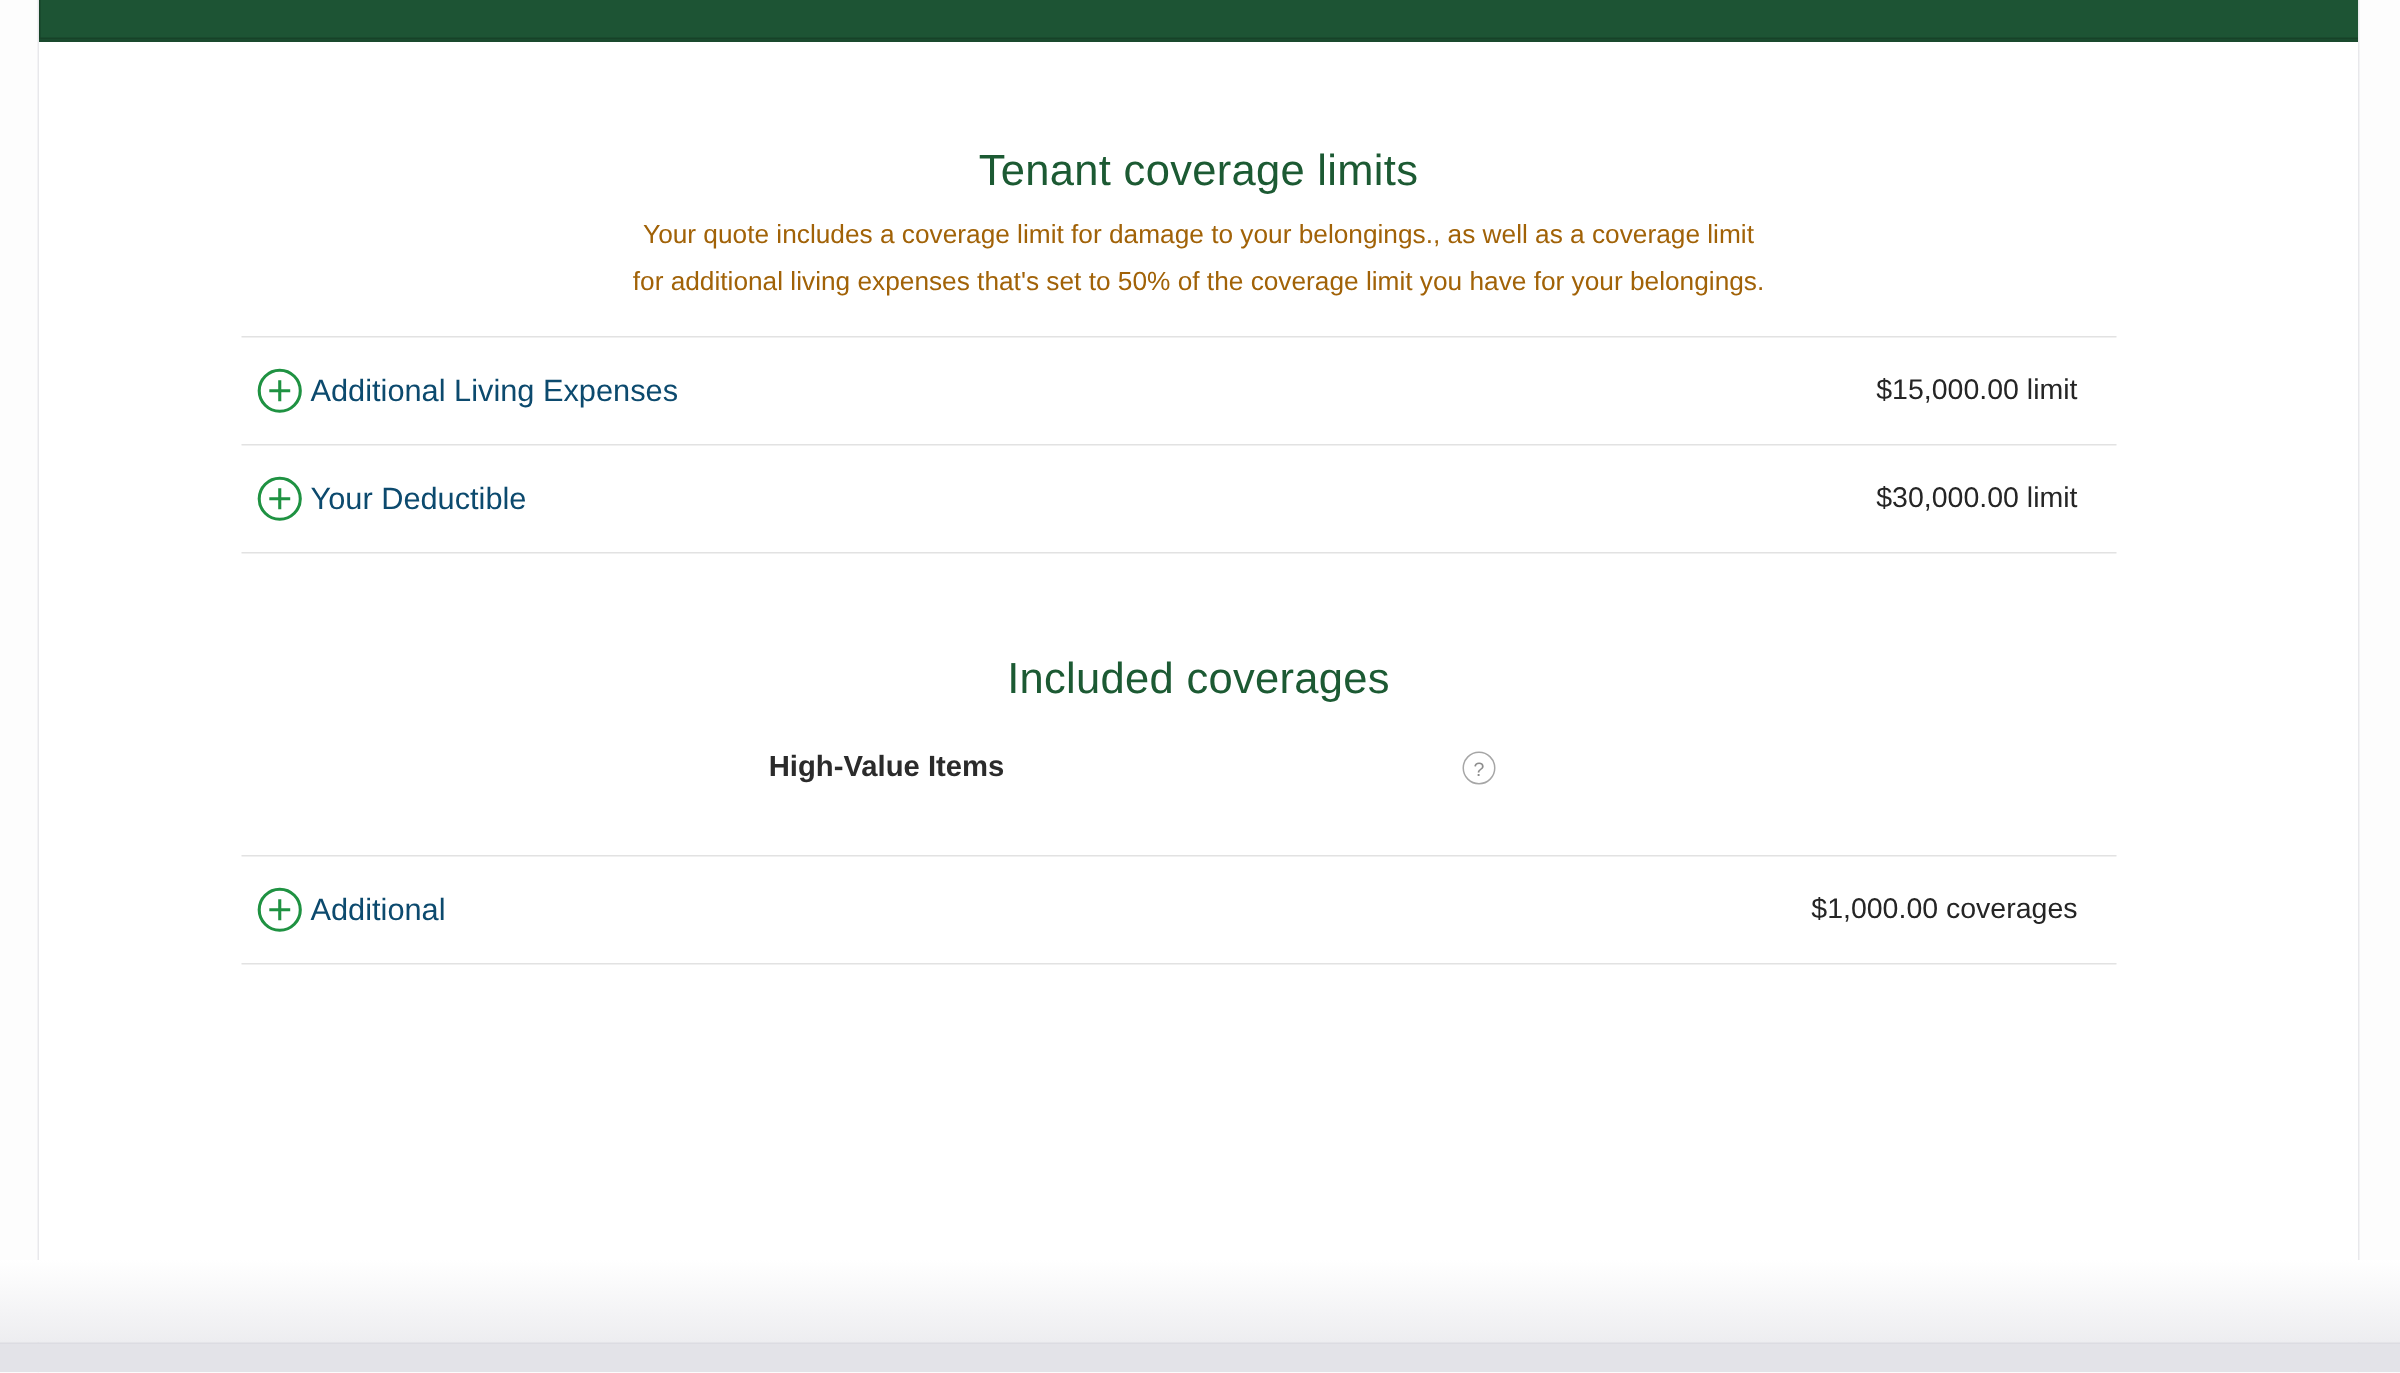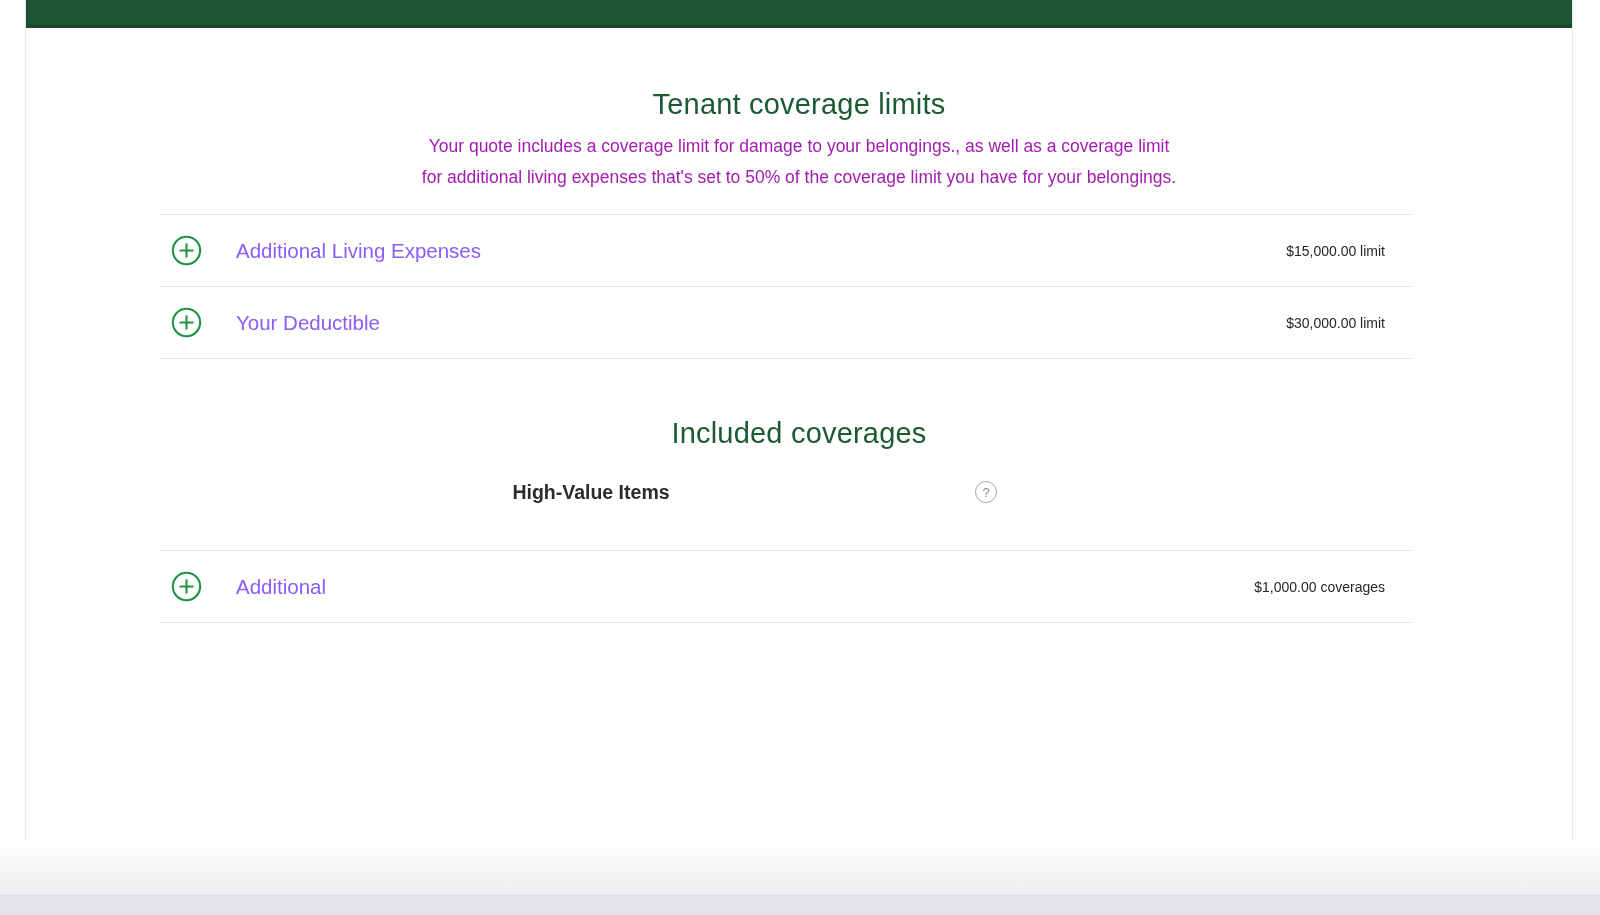--- a/index.html
+++ b/index.html
@@ -26,35 +26,35 @@
     border-right: 1px solid #e8e8eb;
     box-sizing: content-box;
   }
   .top-bar {
     height: 26px;
     background: #1d5434;
     border-bottom: 2px solid #1a4a2e;
     box-shadow: inset 1px -1px 0 #174228;
   }
   h1.section-title {
-    margin: 0;
+    margin: 10px;
     padding-top: 60px;
     text-align: center;
     font-size: 29px;
     font-weight: 400;
     color: #1c5a33;
     letter-spacing: 0.2px;
   }
   .section-desc {
     margin: 10px auto 0 auto;
     max-width: 758px;
     text-align: center;
     font-size: 17.5px;
     line-height: 30.5px;
-    color: #a21caf;
+    color: #a16207;
   }
   .coverage-table {
     margin: 22px 161px 0 135px;
   }
   .coverage-table.second {
     margin-top: 38px;
   }
   .coverage-row {
     display: flex;
     align-items: center;
@@ -68,27 +68,27 @@
   }
   .plus-icon {
     width: 31px;
     height: 31px;
     color: #1f9242;
     flex: 0 0 auto;
     display: inline-flex;
   }
   .plus-icon svg { width: 100%; height: 100%; }
   .row-label {
-    margin-left: 34px;
+    margin-left: 5px;
     font-size: 20.5px;
-    color: #8b5cf6;
+    color: #0c4a6e;
   }
   .row-value {
     margin-left: auto;
-    font-size: 14px;
+    font-size: 19px;
     color: #252525;
     text-align: left;
   }
   .hvi-row {
     position: relative;
     height: 40px;
     margin-top: 22px;
   }
   .hvi-label {
     position: absolute;

